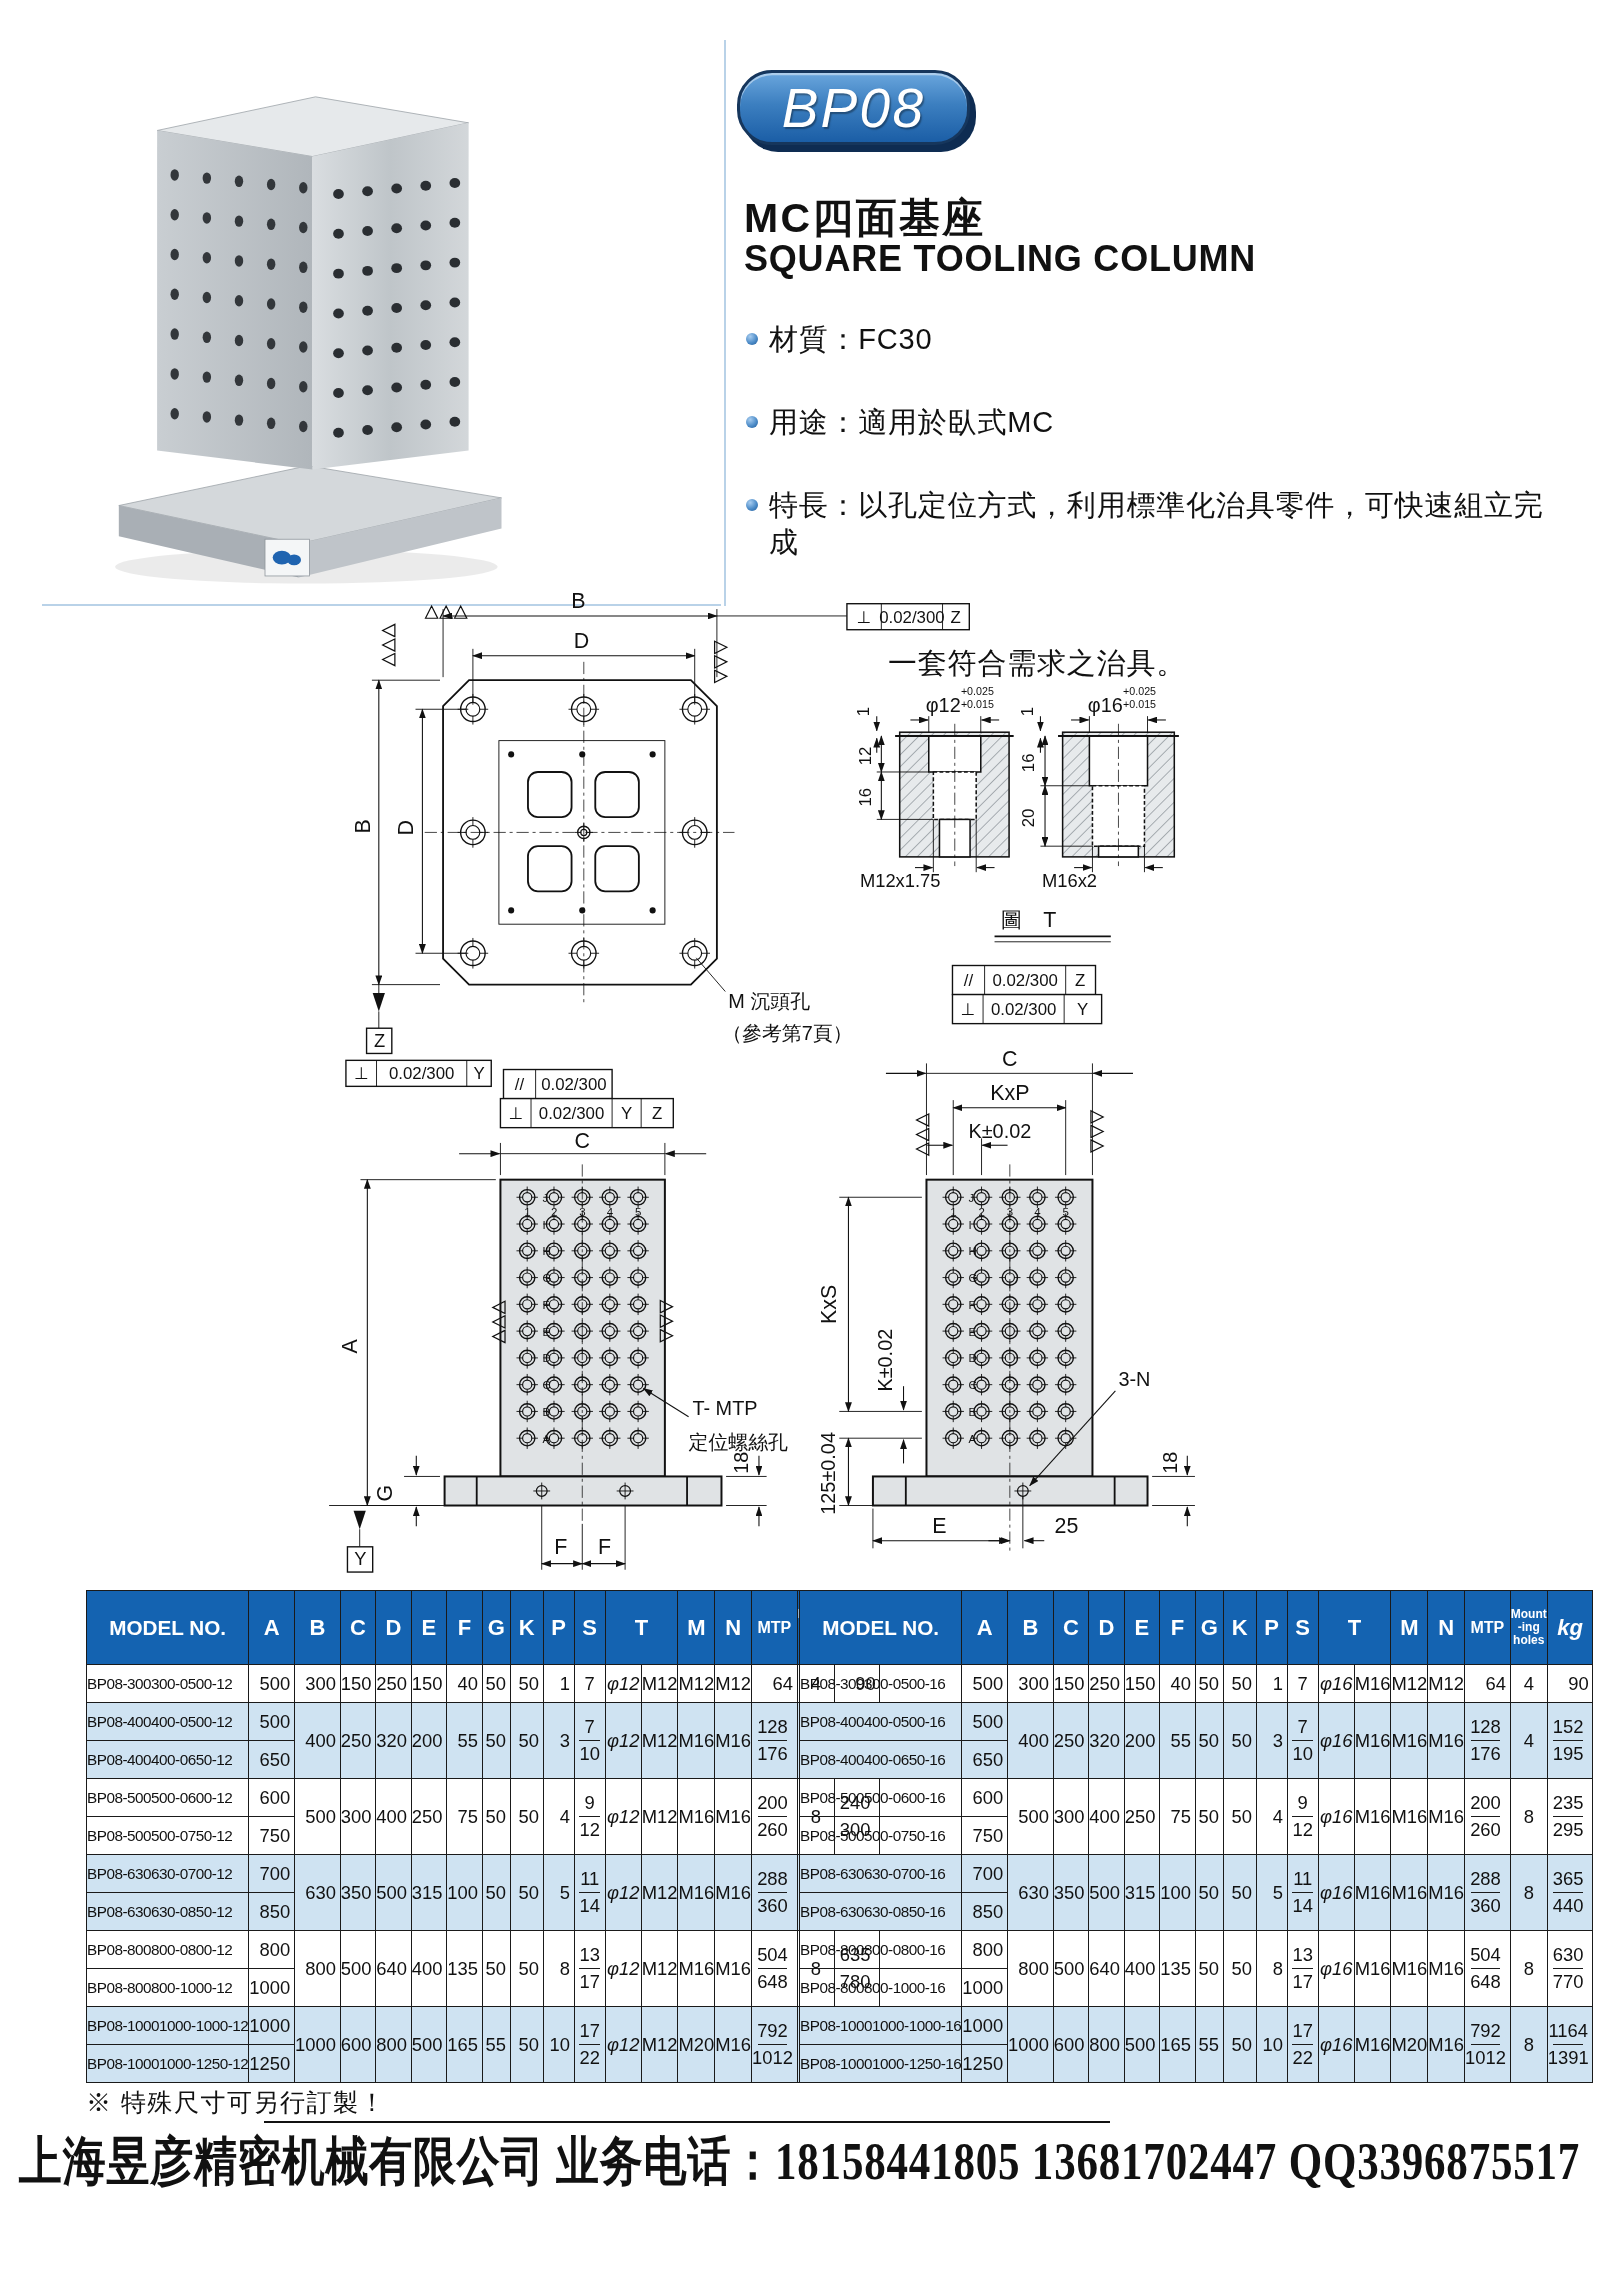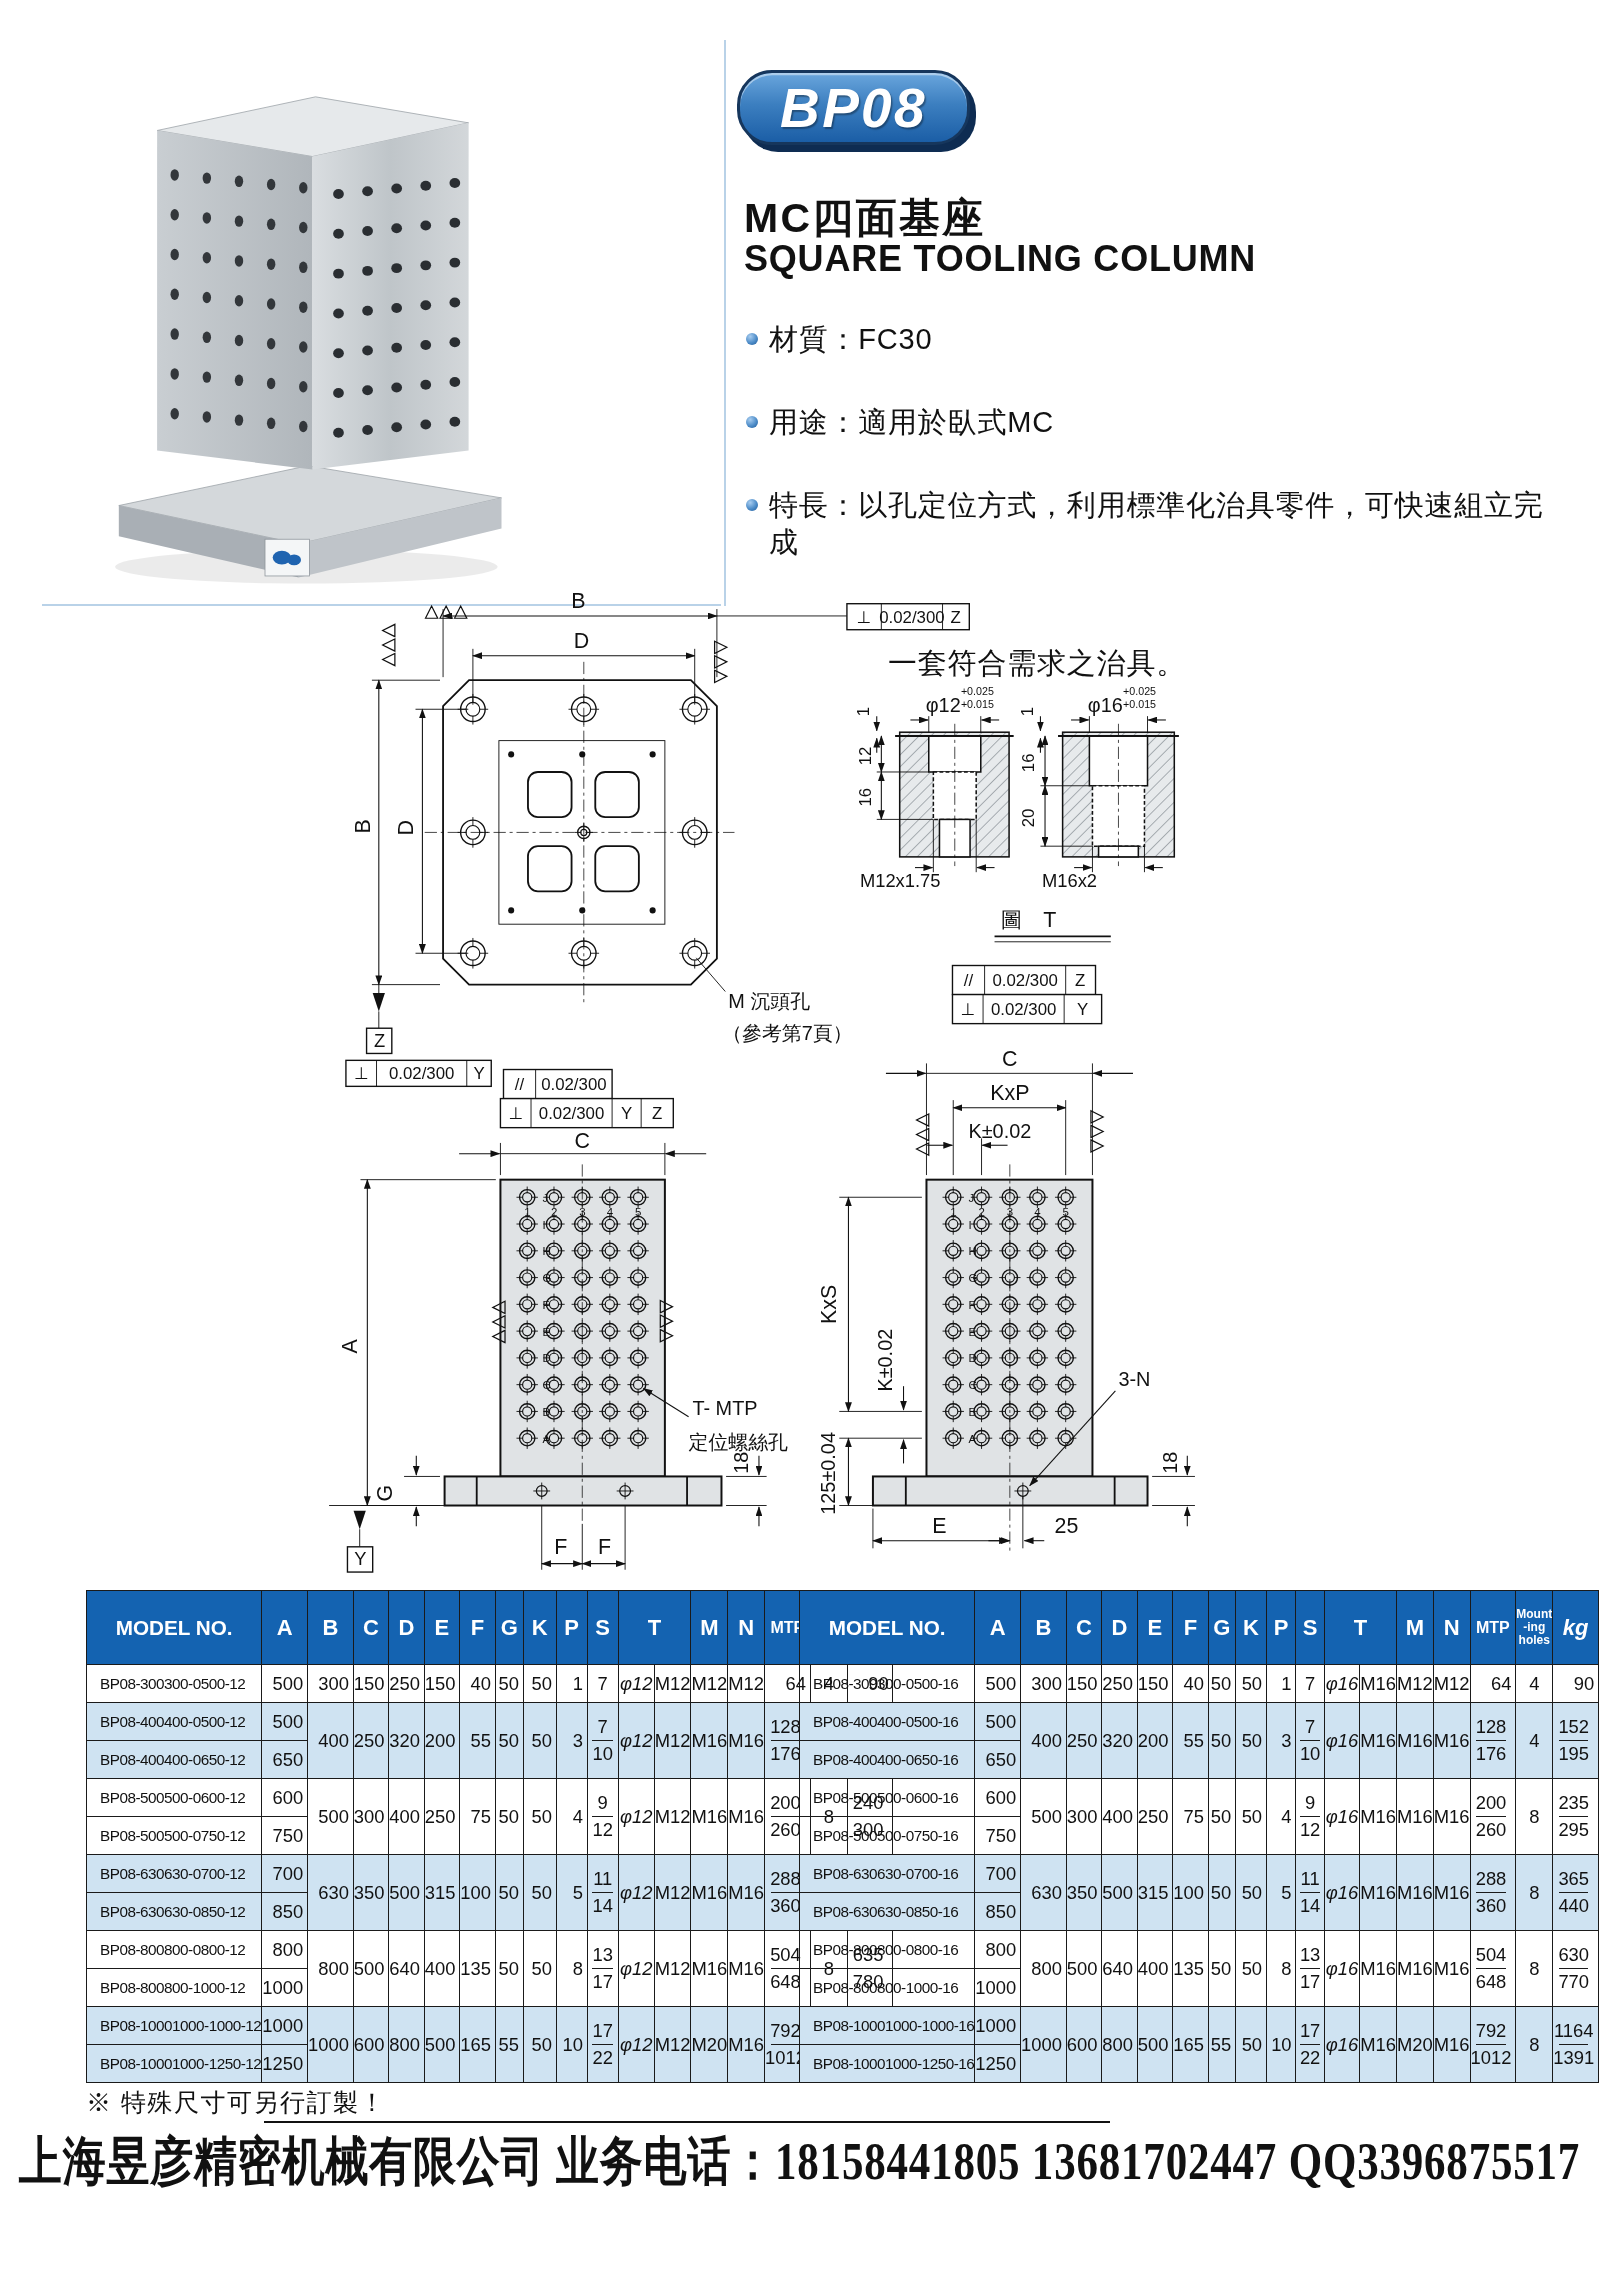--- a/index.html
+++ b/index.html
@@ -6,41 +6,41 @@
   body{width:1599px;height:2295px;position:relative;font-family:"Liberation Sans",sans-serif;color:#111;overflow:hidden;}
   .abs{position:absolute;}
   
   #vdivider{left:724px;top:40px;width:1.5px;height:566px;background:#b9d2e8;}
   #hdivider{left:42px;top:604px;width:679px;height:2.3px;background:#b9d2e8;}
   #badge-shadow{left:743px;top:77px;width:233px;height:75px;border-radius:35px;background:#0e2c52;}
   #badge{left:737px;top:70px;width:233px;height:75px;border-radius:35px;
     background:linear-gradient(180deg,#6aa6dd 0%,#3c7fc0 45%,#1b5ea6 100%);
     border:3.8px solid #16365c;box-sizing:border-box;display:flex;align-items:center;justify-content:center;
     box-shadow:inset 0 2.3px 0 rgba(255,255,255,.45);}
-  #badge span{font-size:55px;font-weight:bold;font-style:italic;color:#fff;letter-spacing:2.3px;text-shadow:1.5px 1.5px 1.5px rgba(0,0,0,.35);}
+  #badge span{font-size:55px;font-weight:normal;font-style:italic;color:#fff;letter-spacing:2.3px;text-shadow:1.5px 1.5px 1.5px rgba(0,0,0,.35);}
   #title-zh{left:744px;top:191px;font-size:41px;font-weight:bold;letter-spacing:2.3px;}
   #title-en{left:744px;top:238px;font-size:36px;font-weight:bold;letter-spacing:0.8px;}
   #bullets{left:746px;top:321px;width:826px;}
   #bullets .li{display:flex;align-items:flex-start;margin-bottom:46px;}
   #bullets .dot{width:12.2px;height:12.2px;border-radius:50%;margin:12.2px 10.7px 0 0;flex:0 0 12.2px;
     background:radial-gradient(circle at 35% 30%,#a8cdf0,#4d8cc8 55%,#1d5896);}
   #bullets .txt{font-size:29px;line-height:37px;letter-spacing:0.8px;}
   #bullet-cont{left:888px;top:644px;font-size:29px;letter-spacing:0.8px;}
   
   .dtable{border-collapse:collapse;table-layout:fixed;position:absolute;top:1590px;}
   #table-left{left:86px;}
   #table-right{left:799px;}
   .dtable th,.dtable td{border:1.5px solid #1a1a1a;padding:0;overflow:hidden;}
   .dtable th{background:#1463b1;color:#fff;font-weight:bold;height:73px;font-size:22px;line-height:23px;}
   .dtable th.h-model{font-size:20.7px;margin-left:12px;}
   .dtable th.h-mtp{font-size:16px;}
   .dtable th.h-holes{font-size:12px;line-height:13px;white-space:pre-line;}
   .dtable th.h-kg{font-style:italic;}
   .dtable td{height:37px;font-size:18.4px;}
-  td.model{font-size:15.3px;letter-spacing:-0.5px;text-align:left;padding-left:13px;white-space:nowrap;margin-left:36px;}
+  td.model{font-size:15.3px;letter-spacing:-0.5px;text-align:left;padding-left:0;white-space:nowrap;margin-left:36px;}
   td.num{text-align:right;padding-right:3.8px;}
   td.mid{text-align:center;}
   td.shade{background:#cfe3f2;}
   .stk{display:flex;flex-direction:column;align-items:center;justify-content:center;height:100%;}
   .stk i{display:block;width:72%;border-top:1.5px solid #1a1a1a;margin:2.3px 0;}
   
   #note{left:86px;top:2086px;font-size:25px;letter-spacing:1.5px;}
   #footrule{left:264px;top:2121px;width:846px;height:2.3px;background:#111;}
   #footer{left:0;top:2127px;width:1599px;text-align:center;font-family:"Liberation Serif",serif;
     font-weight:bold;font-size:43px;transform:scaleY(1.22);transform-origin:top;letter-spacing:0.8px;white-space:nowrap;}

